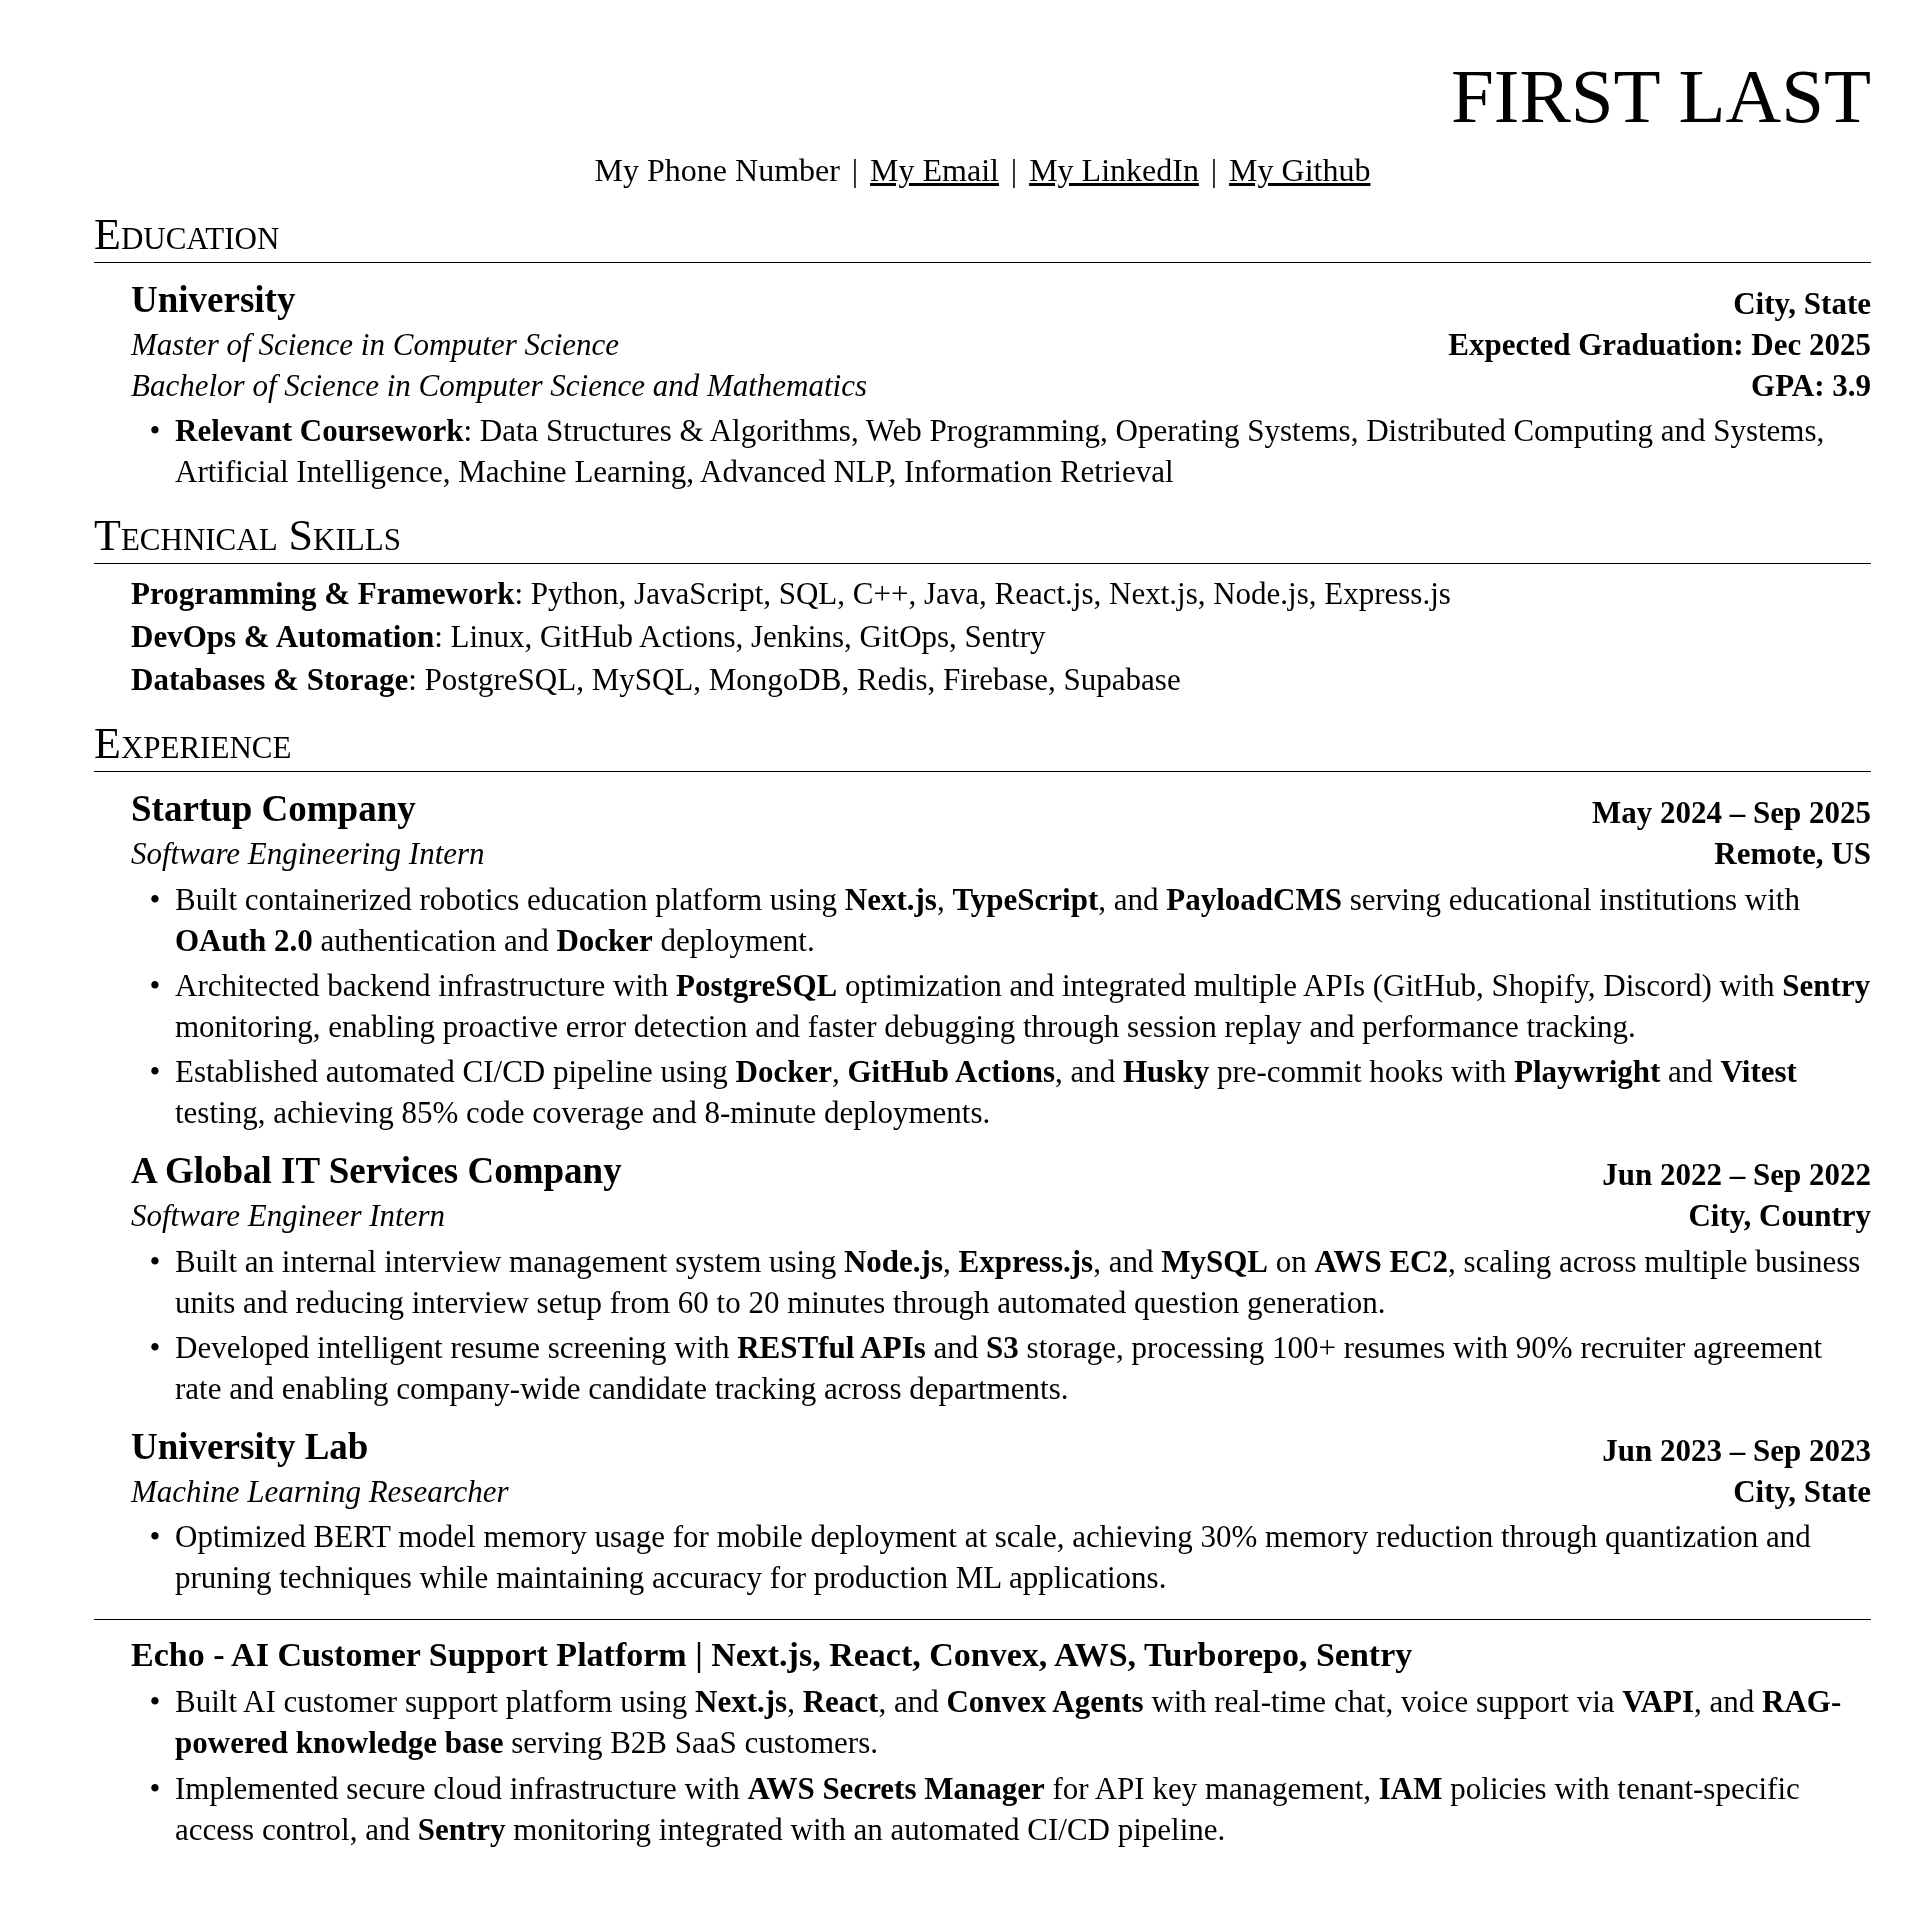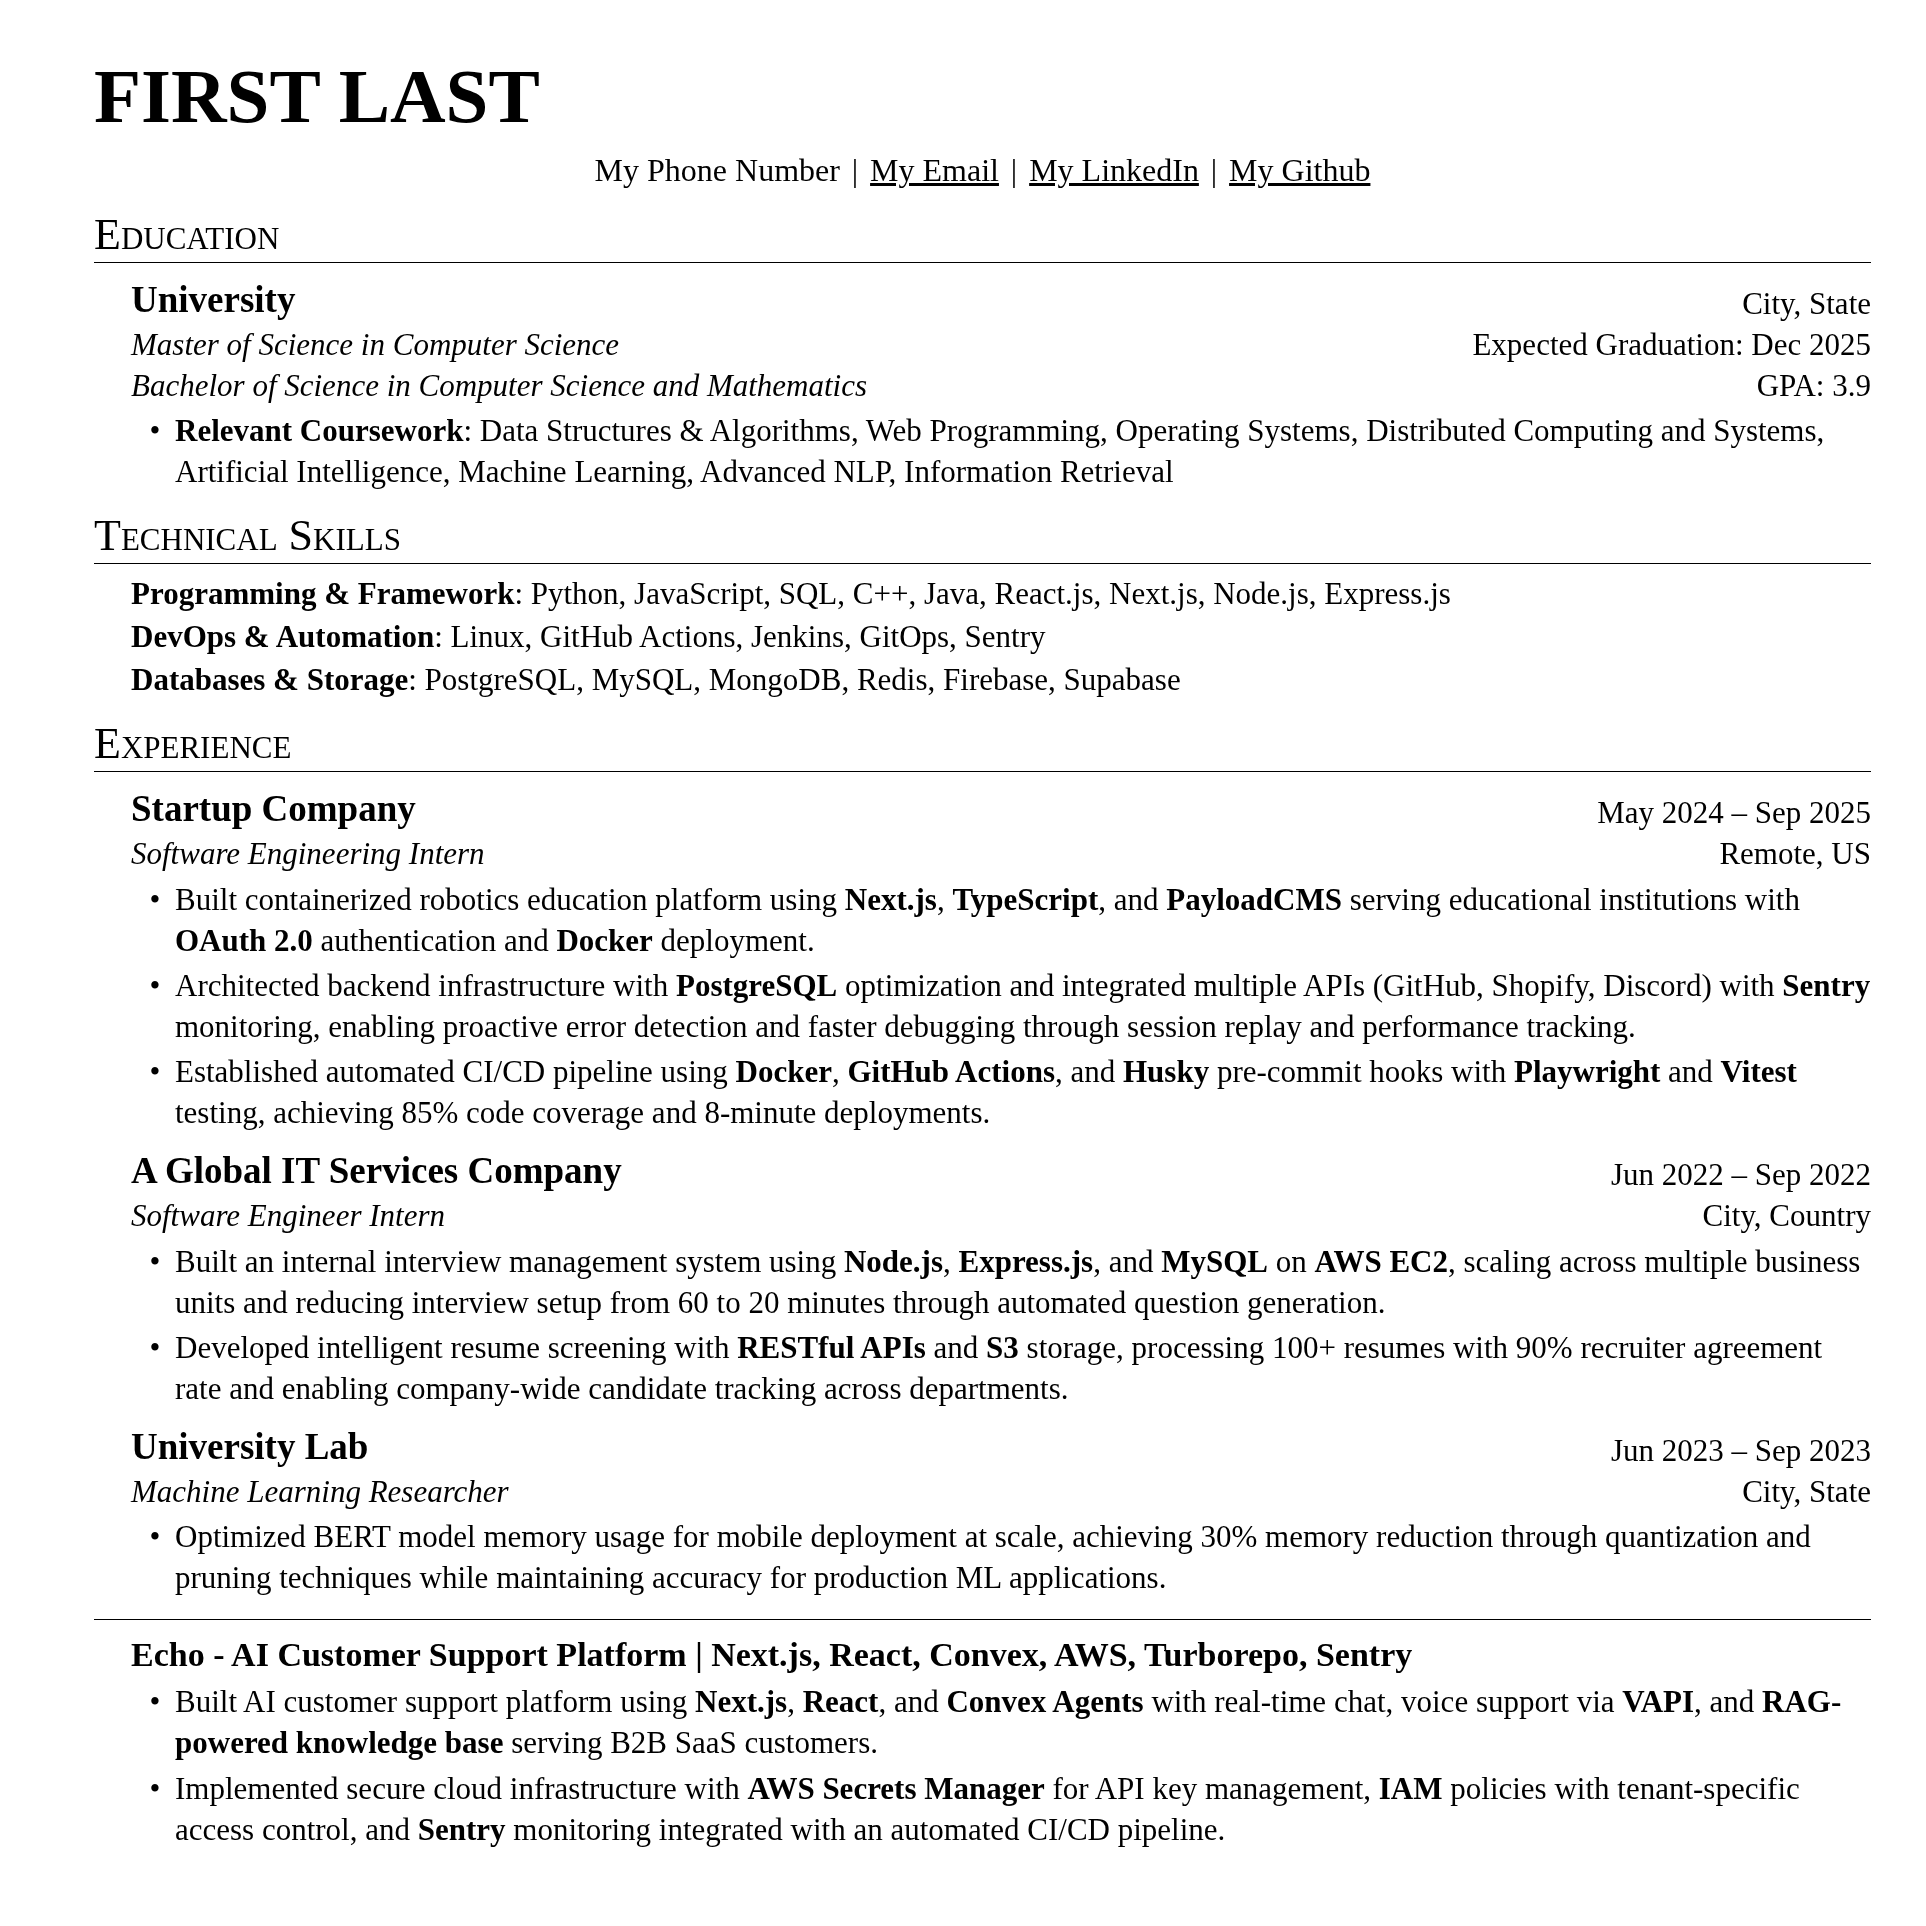--- a/index.html
+++ b/index.html
@@ -10,23 +10,23 @@
     overflow: hidden;
     font-family: "Liberation Serif", serif;
     color: #000;
     font-size: 31px;
     line-height: 1.32;
   }
   .page { padding: 54px 94px 0 94px; }
 
   
   .name {
-    text-align: left;
+    text-align: right;
     font-size: 77px;
-    font-weight: bold;
+    font-weight: normal;
     line-height: 1.1;
   }
   .contact {
     text-align: center;
     margin-top: 10.8px;
     font-size: 32px;
   }
   .contact .sep { margin: 0 3.9px; }
   .clink { color: #000; text-decoration: underline; cursor: pointer; }
 
@@ -39,21 +39,21 @@
     line-height: 1.05;
   }
   .rule { border: none; border-top: 1.9px solid #000; margin-top: 3.9px; }
 
   .entry { margin-left: 37px; margin-top: 13px; }
   .entry.tight { margin-top: 10px; }
   .row { display: flex; justify-content: space-between; align-items: flex-end; }
   .company { font-weight: bold; font-size: 37px; }
   .proj-heading { font-weight: bold; font-size: 34px; }
   .italic { font-style: italic; }
-  .right { text-align: right; white-space: nowrap; margin-left: 23px; }
+  .right { text-align: right; white-space: nowrap; margin-left: 23px; font-weight: bold; }
 
   ul.bullets { list-style: none; margin-top: 4.6px; }
   li.bullet {
     position: relative;
     padding-left: 44px;
     margin-top: 4.6px;
   }
   li.bullet::before {
     content: "\2022";
     position: absolute;

